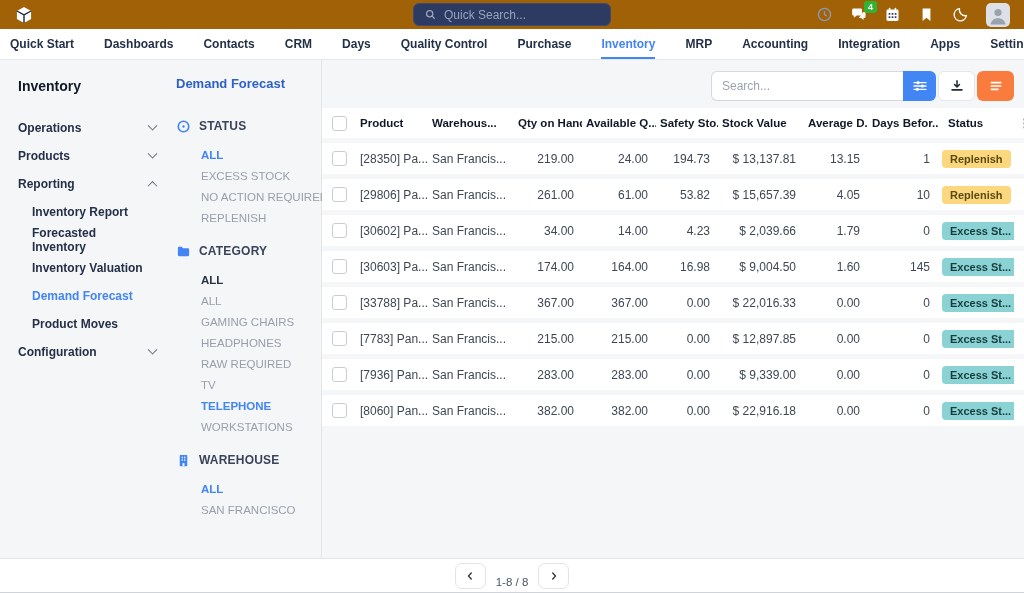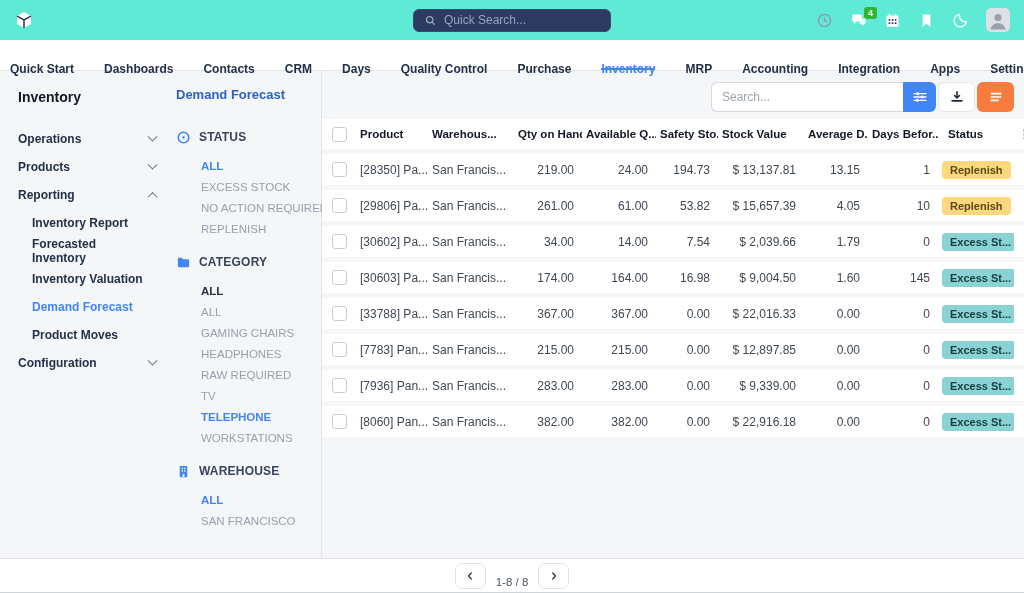--- a/index.html
+++ b/index.html
@@ -1,36 +1,36 @@
 <!DOCTYPE html>
 <html><head>
 <meta charset="utf-8">
 <style>
   * { box-sizing: border-box; margin: 0; padding: 0; }
   html,body { width:1024px; height:593px; overflow:hidden; }
   body { font-family: "Liberation Sans", sans-serif; background:#fff; }
   .app { width:1024px; height:593px; display:flex; flex-direction:column; }
 
   
-  .topbar { height:40px; background:#5eead4; display:flex; align-items:center; padding:0 14px; flex:none; }
+  .topbar { height:29px; background:#a16207; display:flex; align-items:center; padding:0 14px; flex:none; }
   .topbar-left { flex:1; display:flex; align-items:center; }
   .qsearch { width:198px; height:23px; background:#2d3b62; border:1px solid #3d4b73; border-radius:6px;
              display:flex; align-items:center; gap:7px; padding:0 10px; color:#98a3bd; font-size:12px; cursor:pointer;}
   .topbar-right { flex:1; display:flex; align-items:center; justify-content:flex-end; gap:17px; }
   .tb-ic { width:17px; height:17px; display:block; cursor:pointer; }
   .chat-wrap { position:relative; }
   .chat-badge { position:absolute; top:-5px; right:-10px; background:#31b434; color:#fff; font-size:9px;
                 font-weight:bold; line-height:12px; padding:0 4px; border-radius:3px; }
   .avatar { width:24px; height:24px; border-radius:5px; overflow:hidden; display:block; cursor:pointer; }
 
   
   .mainnav { height:31px; background:#fff; border-bottom:1px solid #e5e7eb; display:flex; align-items:stretch;
              gap:30px; padding:0 0 0 10px; flex:none; }
   .nav-item { font-size:12px; font-weight:bold; color:#243048; line-height:30px; position:relative;
-              white-space:nowrap; cursor:pointer;margin-top:14px; }
+              white-space:nowrap; cursor:pointer; }
   .nav-item.active { color:#4285f4; }
   .nav-item.active::after { content:""; position:absolute; left:0; right:0; bottom:0; height:2px; background:#4285f4; }
 
   
   .content { flex:1; display:flex; background:#f5f6f8; min-height:0; }
   .left-pane { width:322px; flex:none; display:flex; border-right:1px solid #e1e4e8; }
 
   .side-col { width:170px; flex:none; padding:18px 10px 0 18px; }
   .side-title { font-size:14px; font-weight:bold; color:#111827; margin-bottom:20px; }
   .side-item { height:28px; display:flex; align-items:center; justify-content:space-between;
@@ -401,21 +401,21 @@
                 <td class="c-status"><span class="status-badge badge-replenish">Replenish</span></td>
                 <td class="c-menu"></td>
               </tr>
 
               <tr>
                 <td class="c-check"><input type="checkbox" style=""></td>
                 <td>[30602] Pa...</td>
                 <td>San Francis...</td>
                 <td class="num">34.00</td>
                 <td class="num">14.00</td>
-                <td class="num">7.54</td>
+                <td class="num">4.23</td>
                 <td class="num">$ 2,039.66</td>
                 <td class="num">1.79</td>
                 <td class="num">0</td>
                 <td class="c-status"><span class="status-badge badge-excess">Excess St...</span></td>
                 <td class="c-menu"></td>
               </tr>
 
               <tr>
                 <td class="c-check"><input type="checkbox" style=""></td>
                 <td>[30603] Pa...</td>

